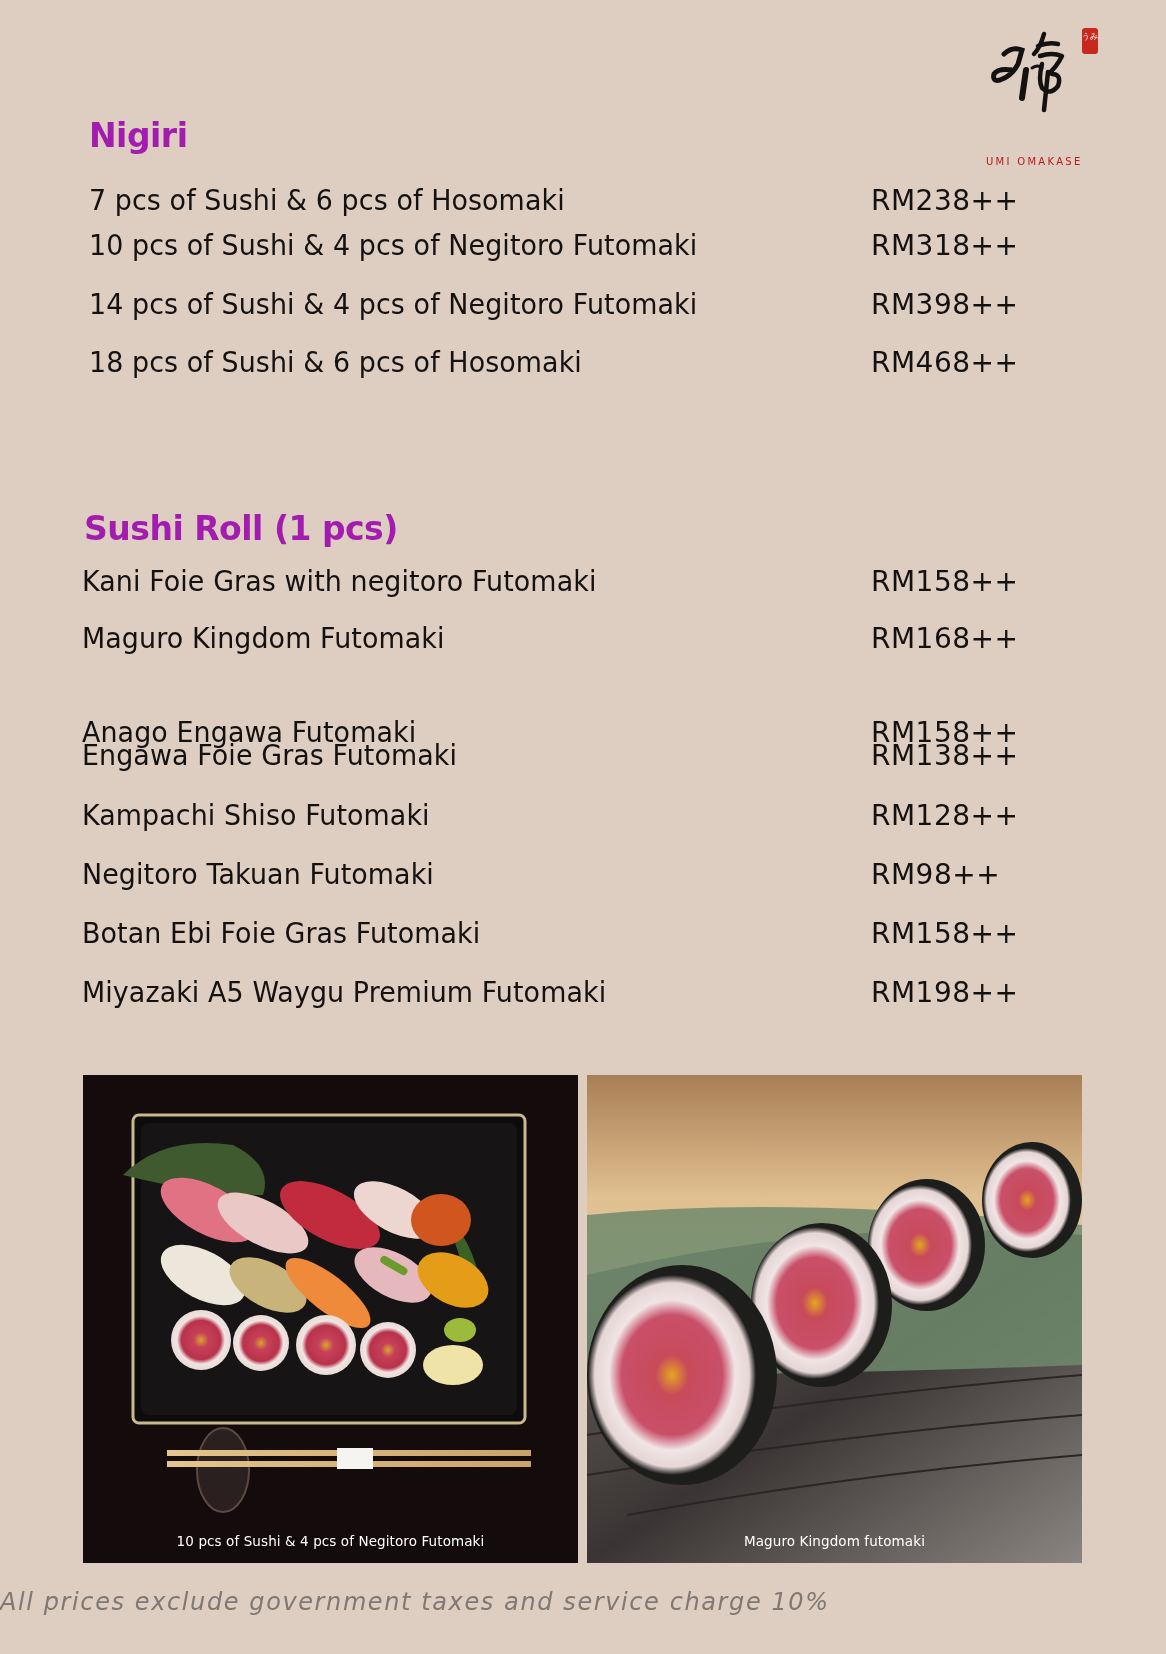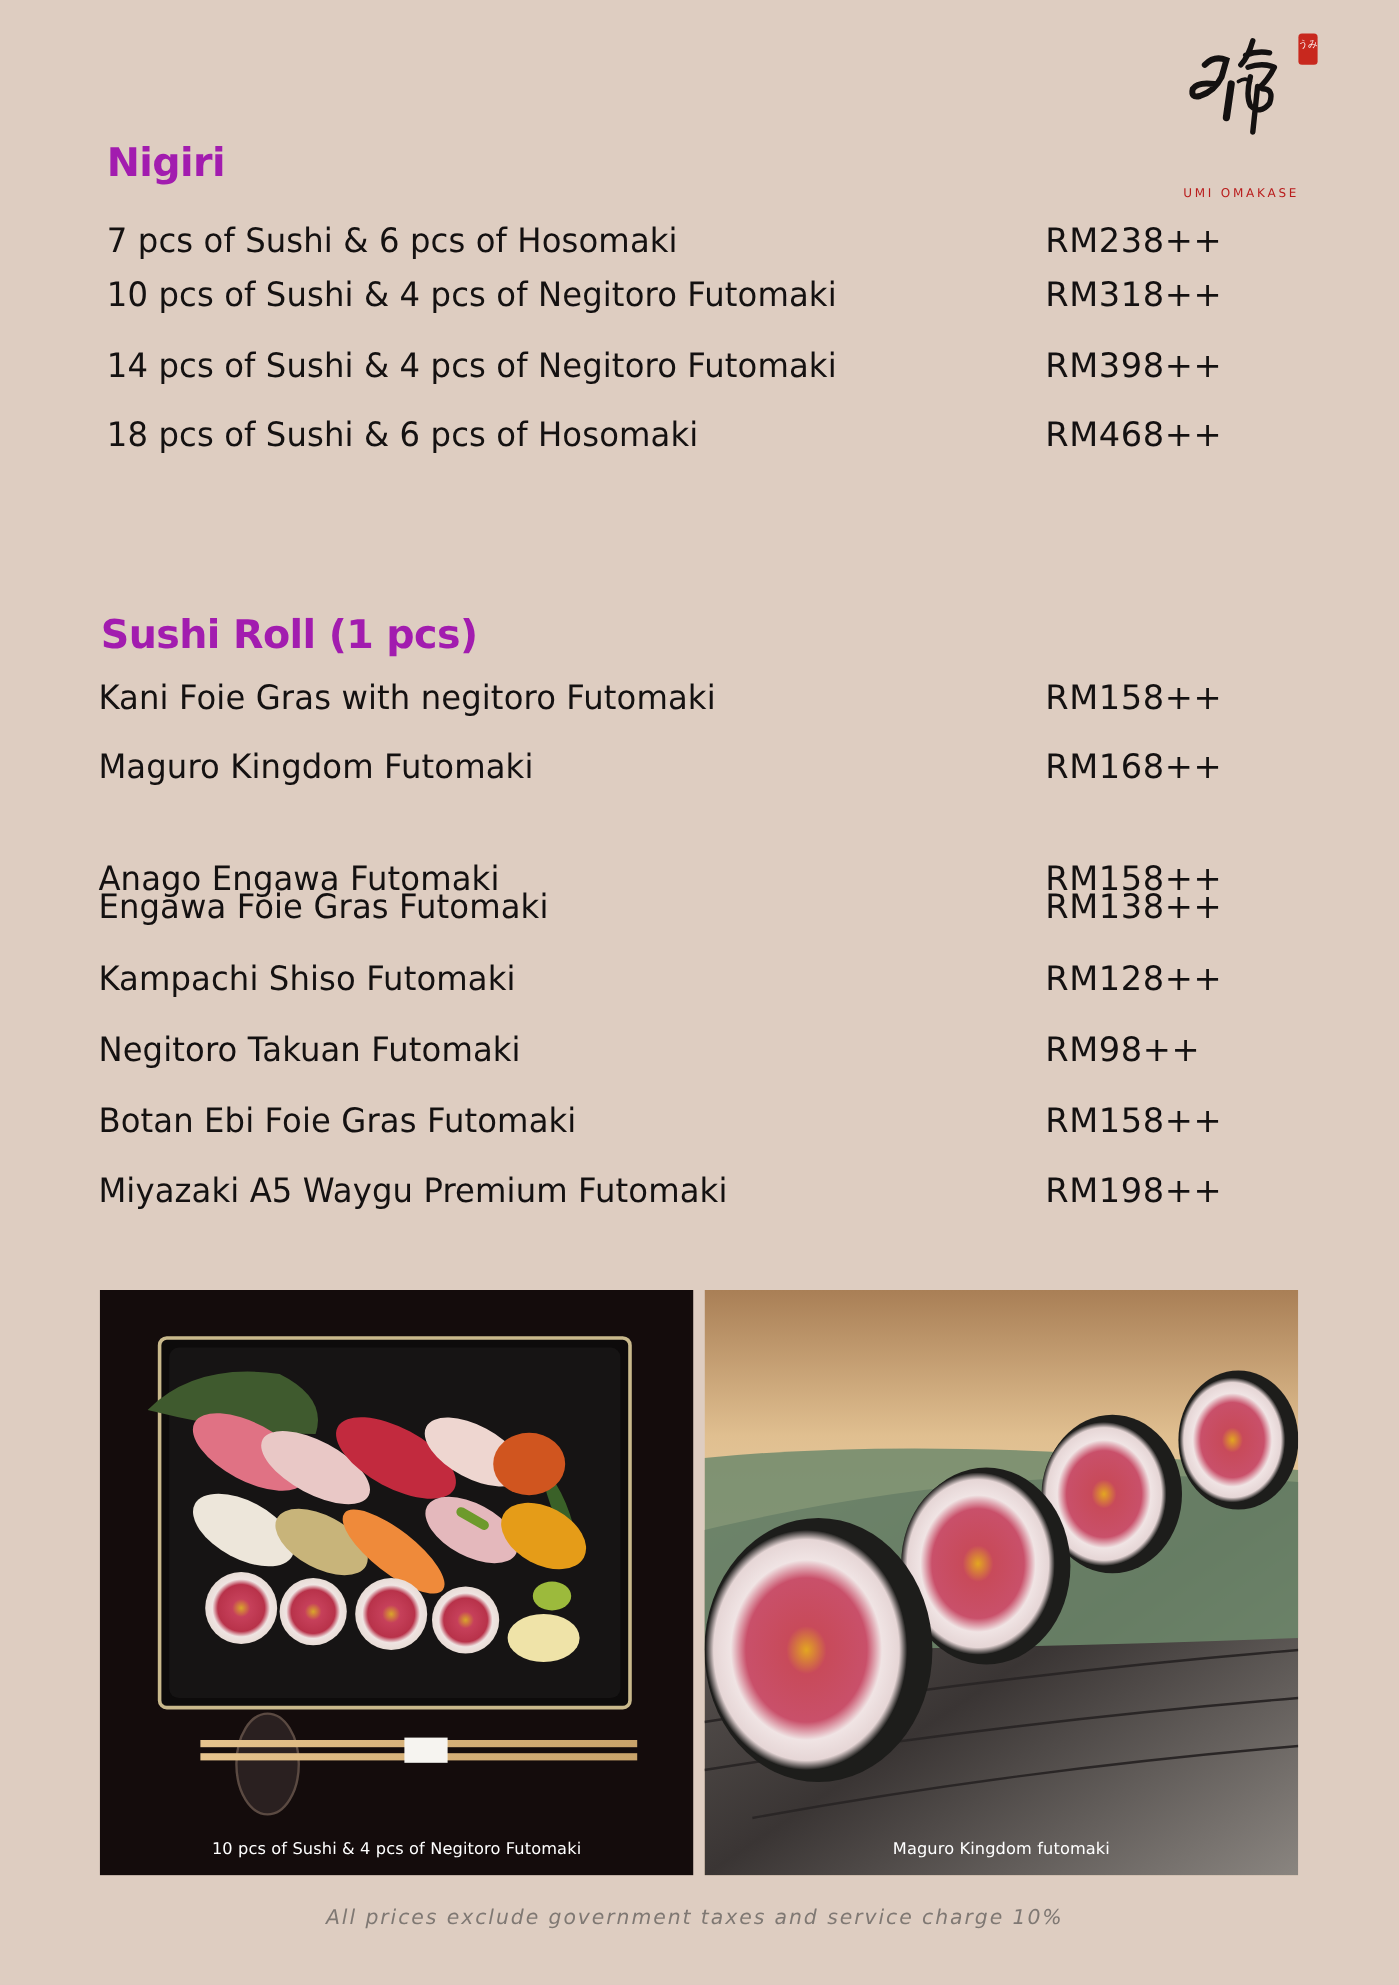--- a/index.html
+++ b/index.html
@@ -30,22 +30,22 @@
       position: absolute; left: 871px; font-size: 28px; white-space: nowrap;
       font-family: "DejaVu Sans", sans-serif; letter-spacing: 0.5px;
     }
     .photo { position: absolute; top: 1075px; width: 495px; height: 488px; overflow: hidden; }
     .photo svg { position: absolute; left: 0; top: 0; }
     .caption {
       position: absolute; left: 0; width: 100%; top: 458px; text-align: center;
       font-family: "DejaVu Sans", sans-serif; font-size: 13.5px; color: #ffffff; letter-spacing: 0.1px;
     }
     .footer {
-      position: absolute; left: 0; width: 1158px; top: 1588px; text-align: center;
-      font-family: "DejaVu Sans", sans-serif; font-style: italic; font-size: 17px; color: #7f7873; letter-spacing: 1.6px;
+      position: absolute; left: 0; width: 1158px; top: 1588px; text-align: left;
+      font-family: "DejaVu Sans", sans-serif; font-style: italic; font-size: 24px; color: #7f7873; letter-spacing: 1.6px;
     }
   </style>
 </head>
 <body>
 
 <div class="logo">
   <svg width="120" height="90" viewBox="0 0 120 90">
 
     <path d="M22 30 Q30 22 40 26 L36 40 Q30 52 18 56 Q10 58 12 50 Q16 44 30 46" fill="none" stroke="#141111" stroke-width="5" stroke-linecap="round"></path>
     <path d="M44 46 L40 74" fill="none" stroke="#141111" stroke-width="6" stroke-linecap="round"></path>

